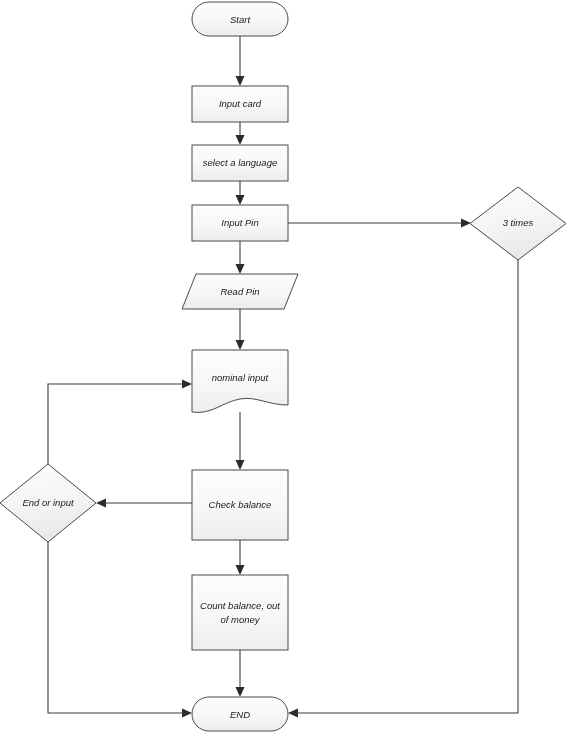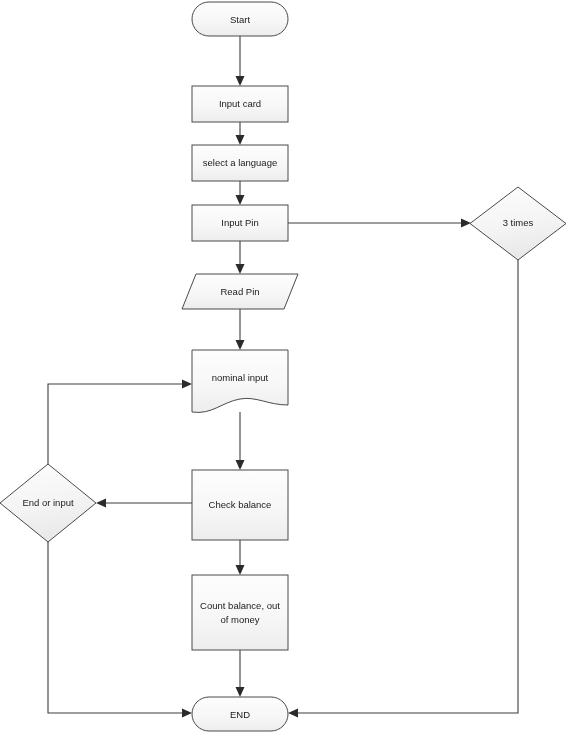--- a/index.html
+++ b/index.html
@@ -11,20 +11,21 @@
     width: 567px;
     height: 735px;
     font-family: "Liberation Sans", sans-serif;
     overflow: hidden;
   }
   #flowchart-canvas {
     position: relative;
     width: 567px;
     height: 735px;
     background: #ffffff;
+    font-style: italic;
   }
   svg#diagram {
     display: block;
     width: 567px;
     height: 735px;
   }
   .node-label {
     font-family: "Liberation Sans", sans-serif;
     font-size: 9.5px;
     fill: #1a1a1a;

